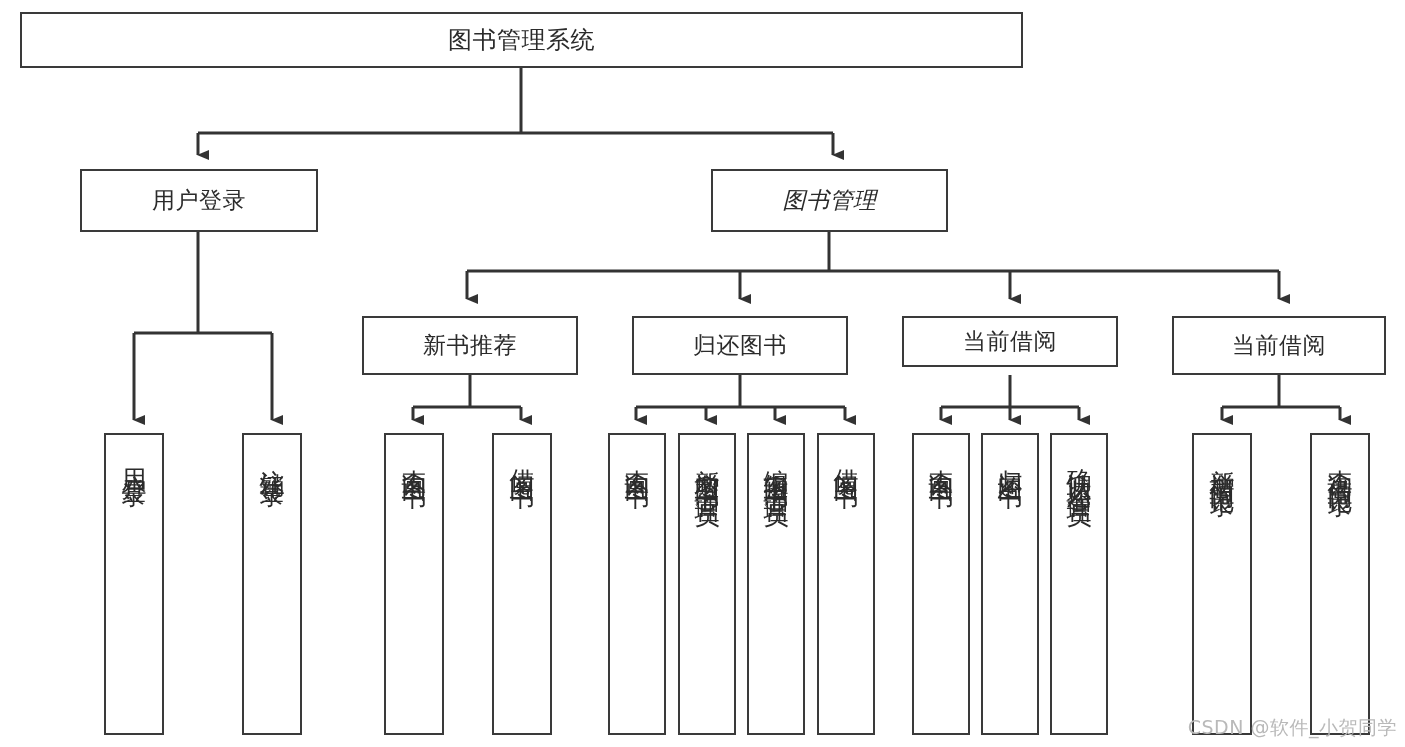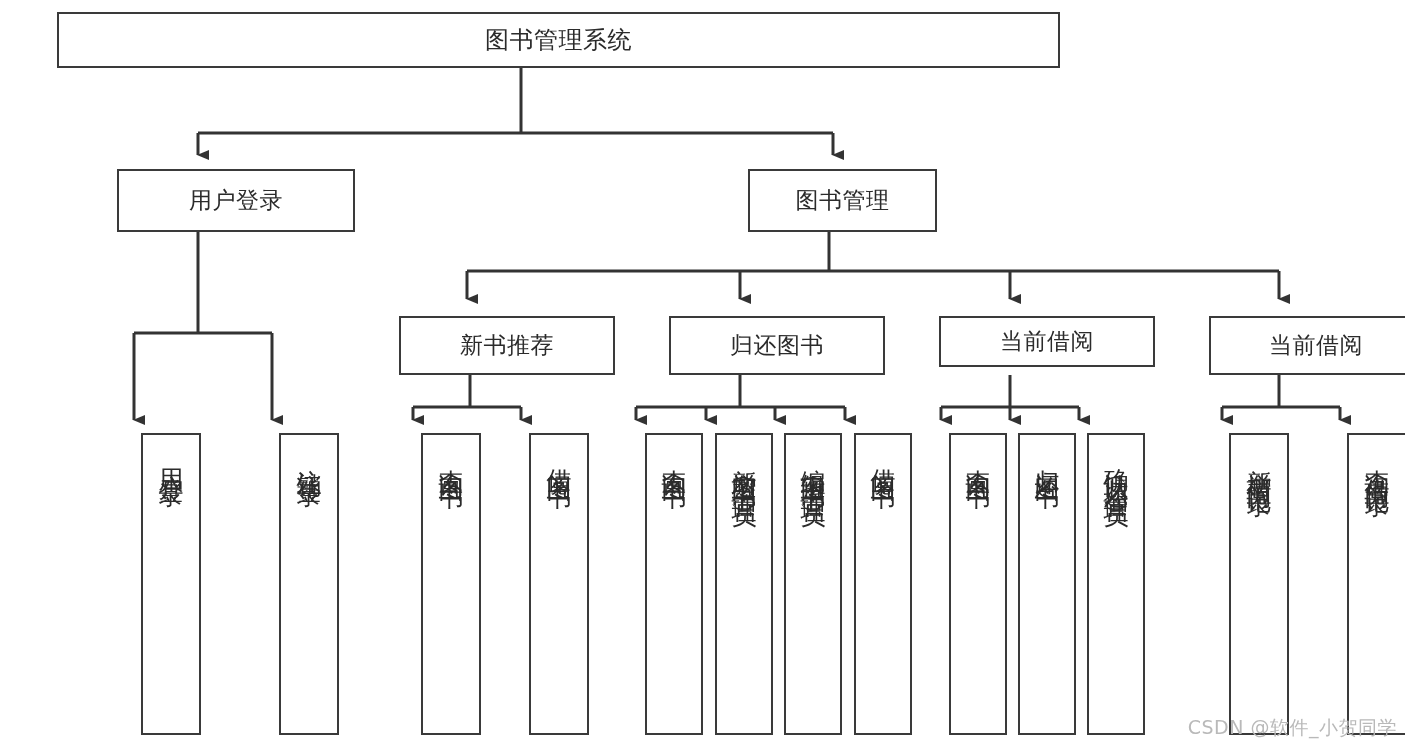--- a/index.html
+++ b/index.html
@@ -24,21 +24,20 @@
   }
   .node{
     position:absolute;
     box-sizing:border-box;
     background:#ffffff;
     border:2px solid #3a3a3a;
     display:flex;
     align-items:center;
     justify-content:center;
     color:#2b2b2b;
-    margin-left:37px;
   }
   .node .lbl{
     display:block;
     text-align:center;
     line-height:1.18;
     letter-spacing:0.5px;
   }
   
   .node.h .lbl{
     font-size:23px;
@@ -125,21 +124,21 @@
     </g>
   </svg>
 
   <div class="node h root" style="left:20px; top:12px; width:1003px; height:56px;">
     <span class="lbl">图书管理系统</span>
   </div>
 
   <div class="node h" style="left:80px; top:169px; width:238px; height:63px;">
     <span class="lbl">用户登录</span>
   </div>
-  <div class="node h" style="left:711px; top:169px; width:189px; height:63px;">
+  <div class="node h" style="left:711px; top:169px; width:237px; height:63px;font-style:italic;">
     <span class="lbl">图书管理</span>
   </div>
 
   <div class="node h" style="left:362px; top:316px; width:216px; height:59px;">
     <span class="lbl">新书推荐</span>
   </div>
   <div class="node h" style="left:632px; top:316px; width:216px; height:59px;">
     <span class="lbl">归还图书</span>
   </div>
   <div class="node h" style="left:902px; top:316px; width:216px; height:51px;">

